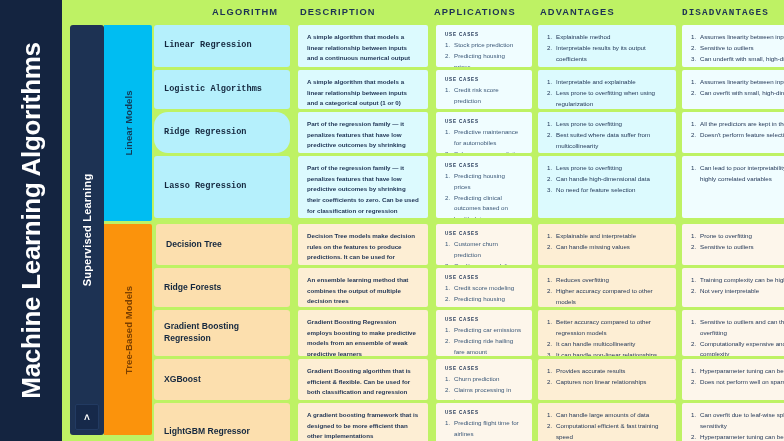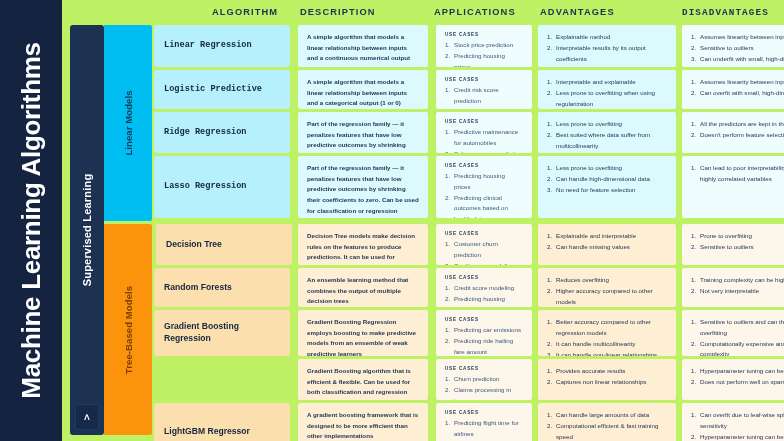--- a/index.html
+++ b/index.html
@@ -235,21 +235,21 @@
             <div class="cell text-card blue-pale" style="left: 528px; width: 156px;">
               <ol class="items dark">
                 <li>Assumes linearity between inputs and output</li>
                 <li>Sensitive to outliers</li>
                 <li>Can underfit with small, high-dimensional data</li>
               </ol>
             </div>
           </div>
           <div class="row" style="top: 45px; height: 39px;">
             <div class="cell algo-card blue-algo" style="left: 0px; width: 136px;">
-              <div class="algo-name">Logistic Predictive</div>
+              <div class="algo-name">Logistic Algorithms</div>
             </div>
             <div class="cell text-card blue-soft" style="left: 144px; width: 130px;">
               <div class="desc-text">A simple algorithm that models a linear relationship between inputs and a categorical output (1 or 0)</div>
             </div>
             <div class="cell text-card blue-pale" style="left: 282px; width: 96px;">
               <div class="uc-label">USE CASES</div>
               <ol class="items">
                 <li>Credit risk score prediction</li>
                 <li>Customer churn prediction</li>
               </ol>
@@ -261,21 +261,21 @@
               </ol>
             </div>
             <div class="cell text-card blue-pale" style="left: 528px; width: 156px;">
               <ol class="items dark">
                 <li>Assumes linearity between inputs and outputs</li>
                 <li>Can overfit with small, high-dimensional data</li>
               </ol>
             </div>
           </div>
           <div class="row" style="top: 87px; height: 41px;">
-            <div class="cell algo-card blue-algo" style="left: 0px; width: 136px;">
+            <div class="cell algo-card blue-algo" style="left: 0px; width: 136px; border-radius: 14px;">
               <div class="algo-name">Ridge Regression</div>
             </div>
             <div class="cell text-card blue-soft" style="left: 144px; width: 130px;">
               <div class="desc-text">Part of the regression family — it penalizes features that have low predictive outcomes by shrinking their coefficients closer to zero. Can be used for classification or regression</div>
             </div>
             <div class="cell text-card blue-pale" style="left: 282px; width: 96px;">
               <div class="uc-label">USE CASES</div>
               <ol class="items">
                 <li>Predictive maintenance for automobiles</li>
                 <li>Sales revenue prediction</li>
@@ -344,21 +344,21 @@
             </div>
             <div class="cell text-card orange-pale" style="left: 528px; width: 156px;">
               <ol class="items dark">
                 <li>Prone to overfitting</li>
                 <li>Sensitive to outliers</li>
               </ol>
             </div>
           </div>
           <div class="row" style="top: 243px; height: 39px;">
             <div class="cell algo-card orange-algo" style="left: 0px; width: 136px;">
-              <div class="algo-name">Random Forests</div>
+              <div class="algo-name">Ridge Forests</div>
             </div>
             <div class="cell text-card orange-soft" style="left: 144px; width: 130px;">
               <div class="desc-text">An ensemble learning method that combines the output of multiple decision trees</div>
             </div>
             <div class="cell text-card orange-pale" style="left: 282px; width: 96px;">
               <div class="uc-label">USE CASES</div>
               <ol class="items">
                 <li>Credit score modeling</li>
                 <li>Predicting housing prices</li>
               </ol>
@@ -398,20 +398,23 @@
               </ol>
             </div>
             <div class="cell text-card orange-pale" style="left: 528px; width: 156px;">
               <ol class="items dark">
                 <li>Sensitive to outliers and can therefore cause overfitting</li>
                 <li>Computationally expensive and has high complexity</li>
               </ol>
             </div>
           </div>
           <div class="row" style="top: 334px; height: 41px;">
+            <div class="cell algo-card orange-algo" style="left: 0px; width: 136px;">
+              <div class="algo-name">XGBoost</div>
+            </div>
             <div class="cell text-card orange-soft" style="left: 144px; width: 130px;">
               <div class="desc-text">Gradient Boosting algorithm that is efficient &amp; flexible. Can be used for both classification and regression tasks</div>
             </div>
             <div class="cell text-card orange-pale" style="left: 282px; width: 96px;">
               <div class="uc-label">USE CASES</div>
               <ol class="items">
                 <li>Churn prediction</li>
                 <li>Claims processing in insurance</li>
               </ol>
             </div>

